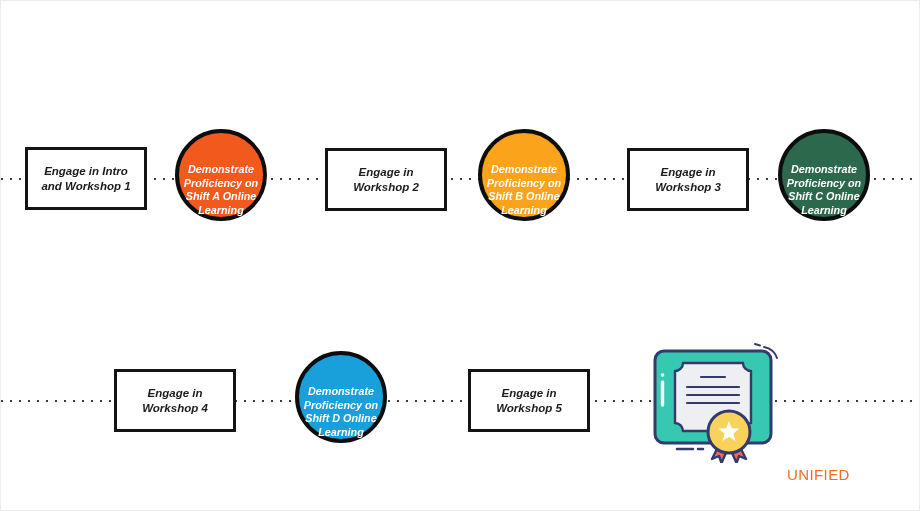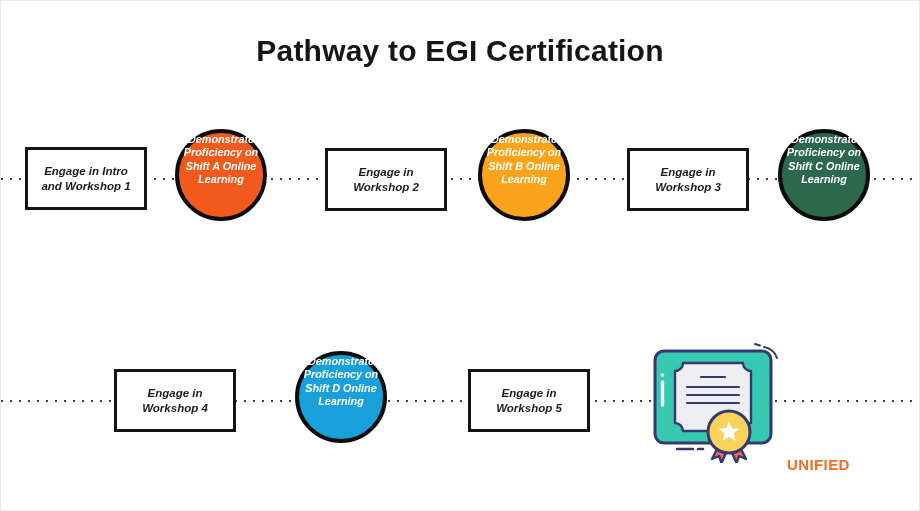--- a/index.html
+++ b/index.html
@@ -55,21 +55,21 @@
     white-space: pre-line;
   }
   .step-circle {
     position: absolute;
     width: 92px;
     height: 92px;
     border: 4px solid #0d0d0d;
     border-radius: 50%;
     z-index: 2;
     display: flex;
-    align-items: flex-start;
+    align-items: flex-end;
     justify-content: center;
     text-align: center;
   }
   .step-circle .lbl {
     font-size: 10.8px;
     font-weight: 700;
     font-style: italic;
     color: #ffffff;
     line-height: 1.25;
     white-space: pre-line;
@@ -92,31 +92,30 @@
   }
   .logo .word {
     font-size: 42px;
     font-weight: 700;
     letter-spacing: -3px;
     line-height: 0.85;
   }
   .logo .sub {
     display: block;
     font-size: 15px;
-    font-weight: 700;
+    font-weight: 400;
     letter-spacing: 0.4px;
-    margin-top: 4px;
+    margin-top: 14px;
   }
 </style>
 </head>
 <body>
 
 <div class="canvas">
 
-  <h1 class="title">Pathway to EGI Certification</h1>
 
   <div class="dotline row1"></div>
   <div class="dotline row2"></div>
 
   <div class="step-box" style="left:24px; top:146px;">
     <span class="lbl">Engage in Intro
 and Workshop 1</span>
   </div>
 
   <div class="step-circle" style="left: 174px; top: 128px; background-color: rgb(242, 89, 29);">

